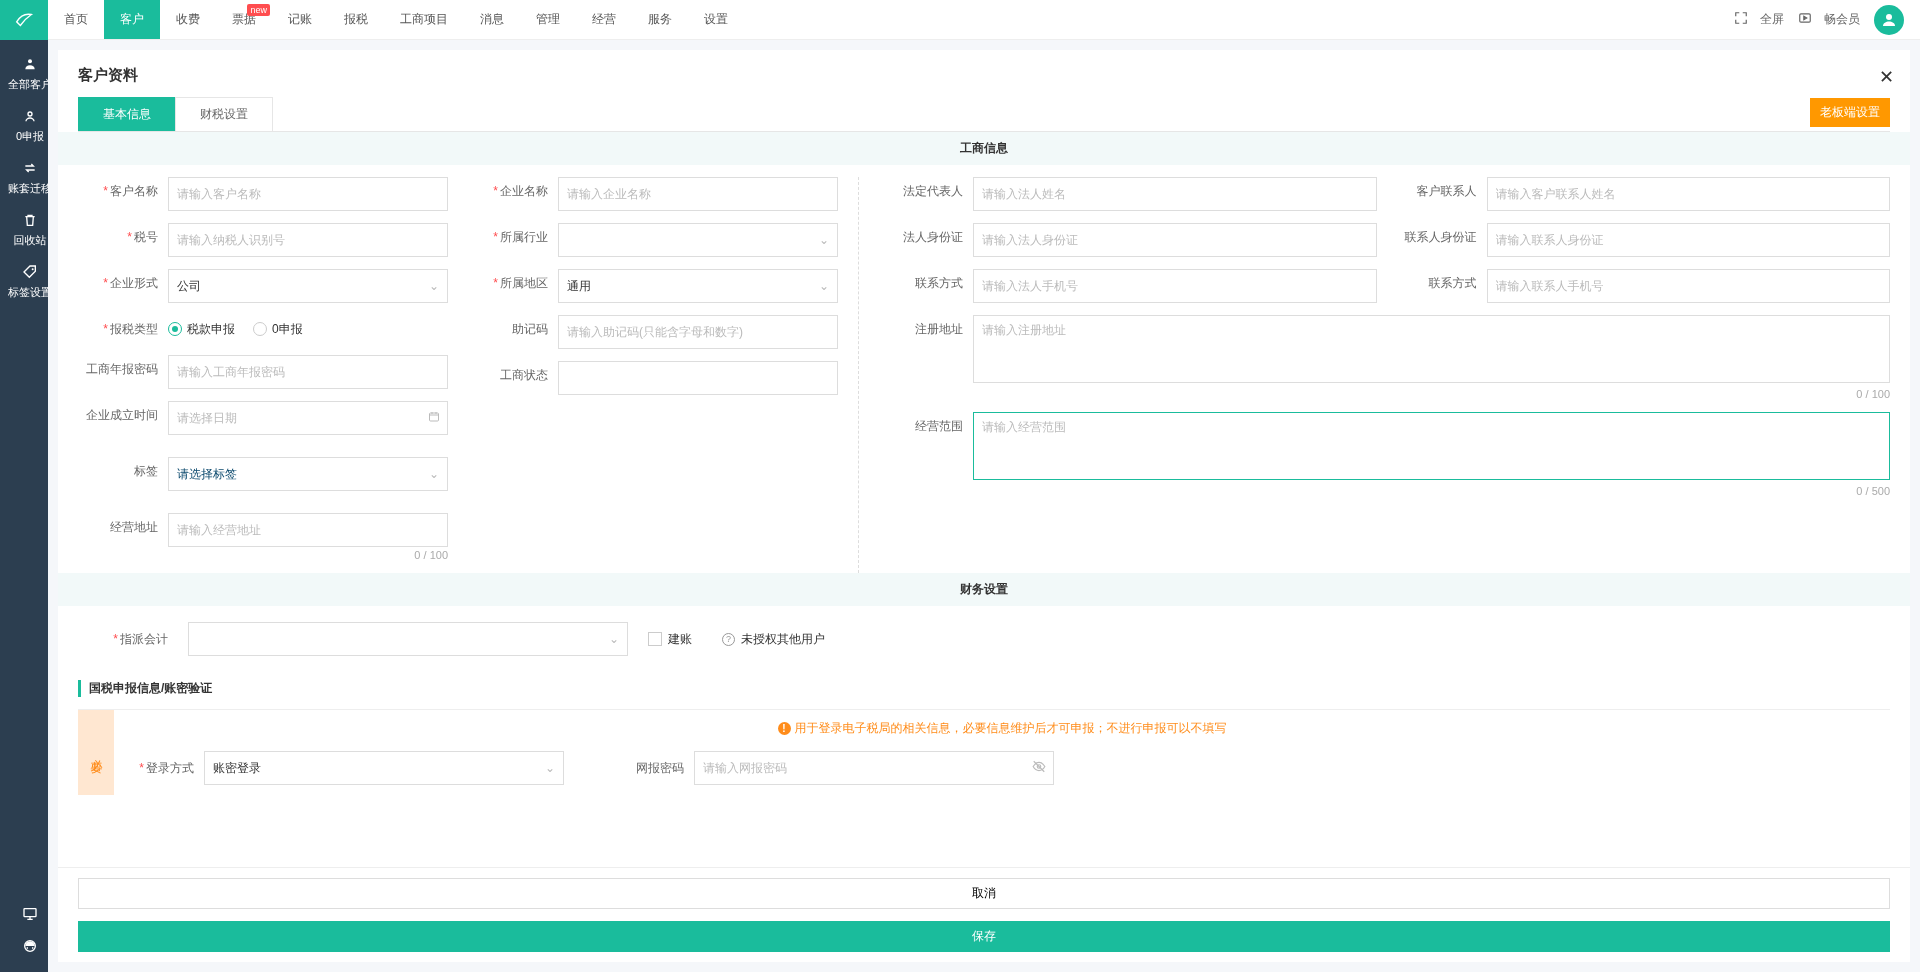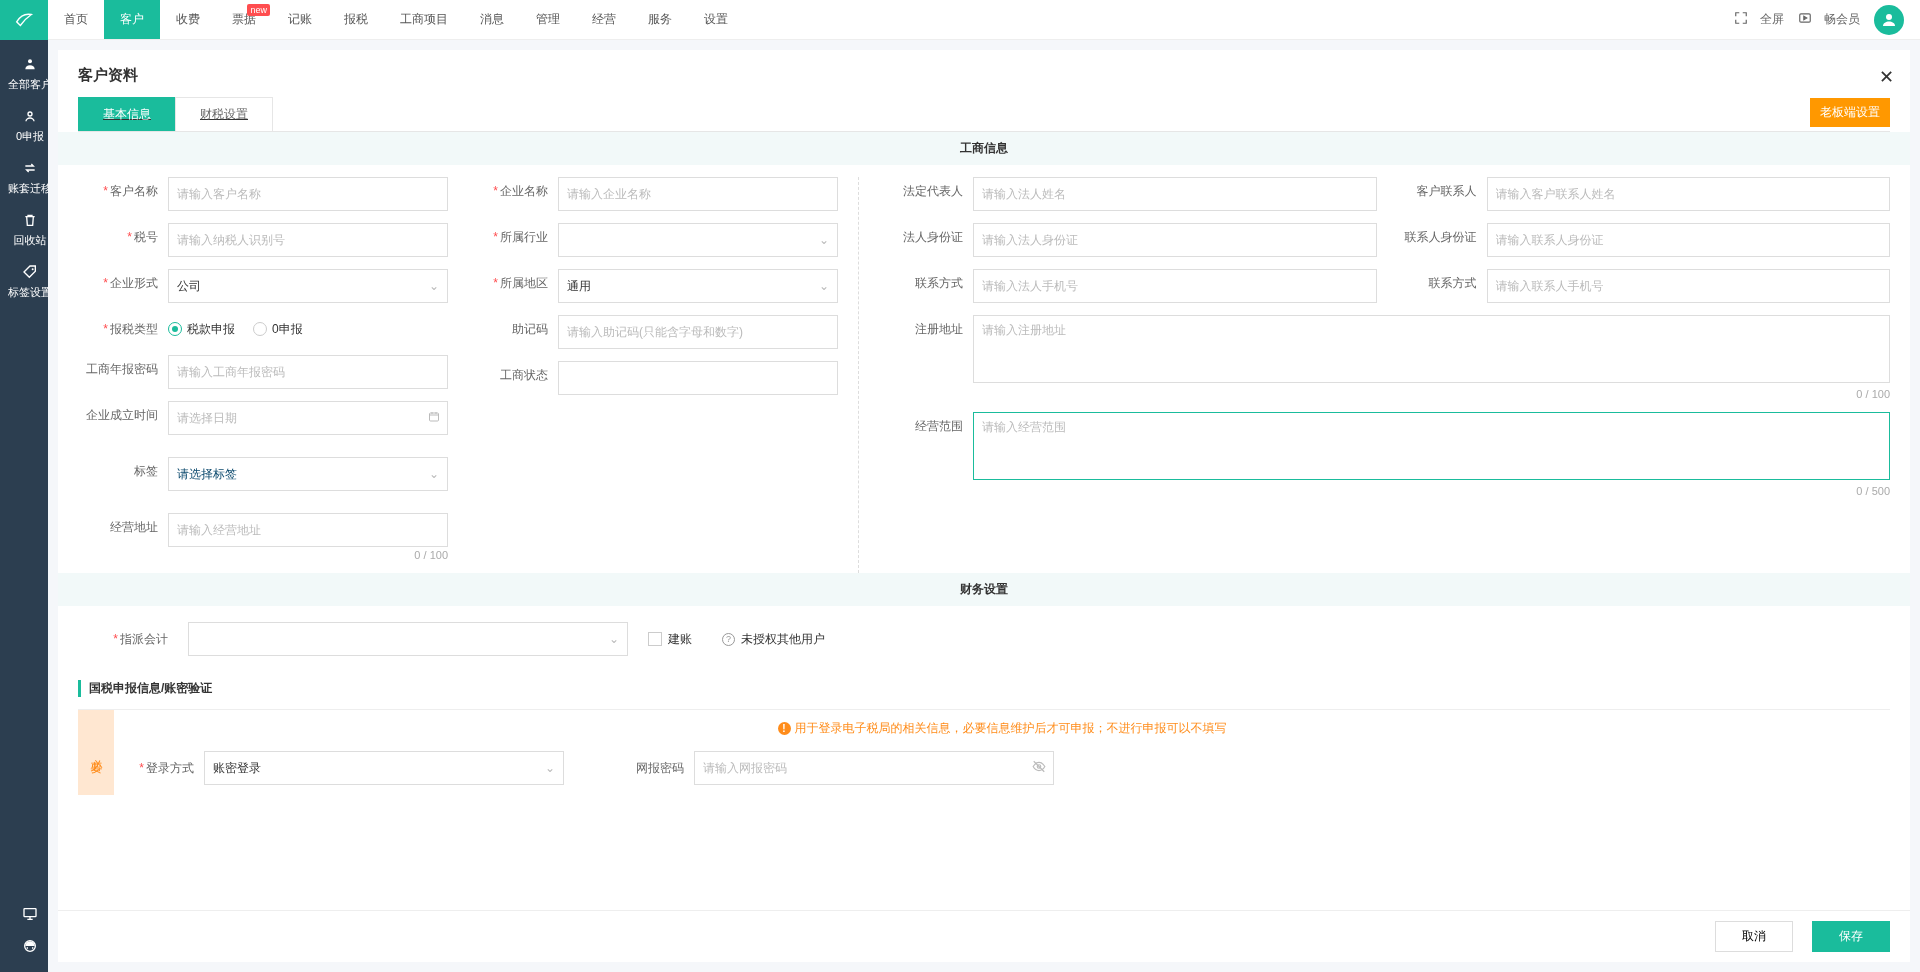--- a/index.html
+++ b/index.html
@@ -86,21 +86,21 @@
 .tax-warn { text-align: center; color: #ff8c1a; margin-bottom: 14px; display: flex; align-items: center; justify-content: center; gap: 4px; }
 .warn-icon { width: 13px; height: 13px; border-radius: 50%; background: #ff8c1a; color: #fff; display: inline-flex; align-items: center; justify-content: center; font-size: 10px; font-weight: bold; }
 .tax-fields { display: flex; gap: 60px; }
 .tax-field { display: flex; align-items: center; }
 .tax-field .form-label { width: 70px; }
 .tax-field .sel, .tax-field .inp-wrap { width: 360px; }
 .inp-wrap { position: relative; }
 .eye-icon { position: absolute; right: 8px; top: 50%; transform: translateY(-50%); color: #bbb; cursor: pointer; }
 
 
-.footer { border-top: 1px solid #eee; padding: 10px 20px; display: flex; justify-content: flex-end; gap: 19px; background: #fff; }
+.footer { border-top: 1px solid #eee; padding: 10px 20px; display: flex; justify-content: flex-end; gap: 12px; background: #fff; flex-direction: column; }
 .btn { padding: 6px 26px; border: 1px solid #ddd; background: #fff; cursor: pointer; font-size: 12px; }
 .btn.primary { background: #1ABC9C; color: #fff; border-color: #1ABC9C; }
 </style>
 </head>
 <body>
 
 <div class="topnav">
   <div class="logo">
     <svg viewBox="0 0 24 24">
         <path d="M4 14 Q10 4 20 6 Q14 10 8 18 Q6 16 4 14 Z" fill="none" stroke="#fff" stroke-width="1.5"></path>
@@ -198,21 +198,21 @@
     </div>
   </div>
 </div>
 
 <div class="main">
   <div class="panel">
     <div class="panel-head">
       <div class="panel-title">客户资料</div>
       <div class="close-btn">✕</div>
       <div class="tabs">
-        <div id="tabs-holder" style="display:flex;text-decoration:underline;">
+        <div id="tabs-holder" style="display:flex;">
             <div class="tab active">基本信息</div>
             <div class="tab">财税设置</div>
           </div>
         <div class="orange-btn">老板端设置</div>
       </div>
     </div>
 
     <div class="scroll-body">
       <div class="section-title">工商信息</div>
 

